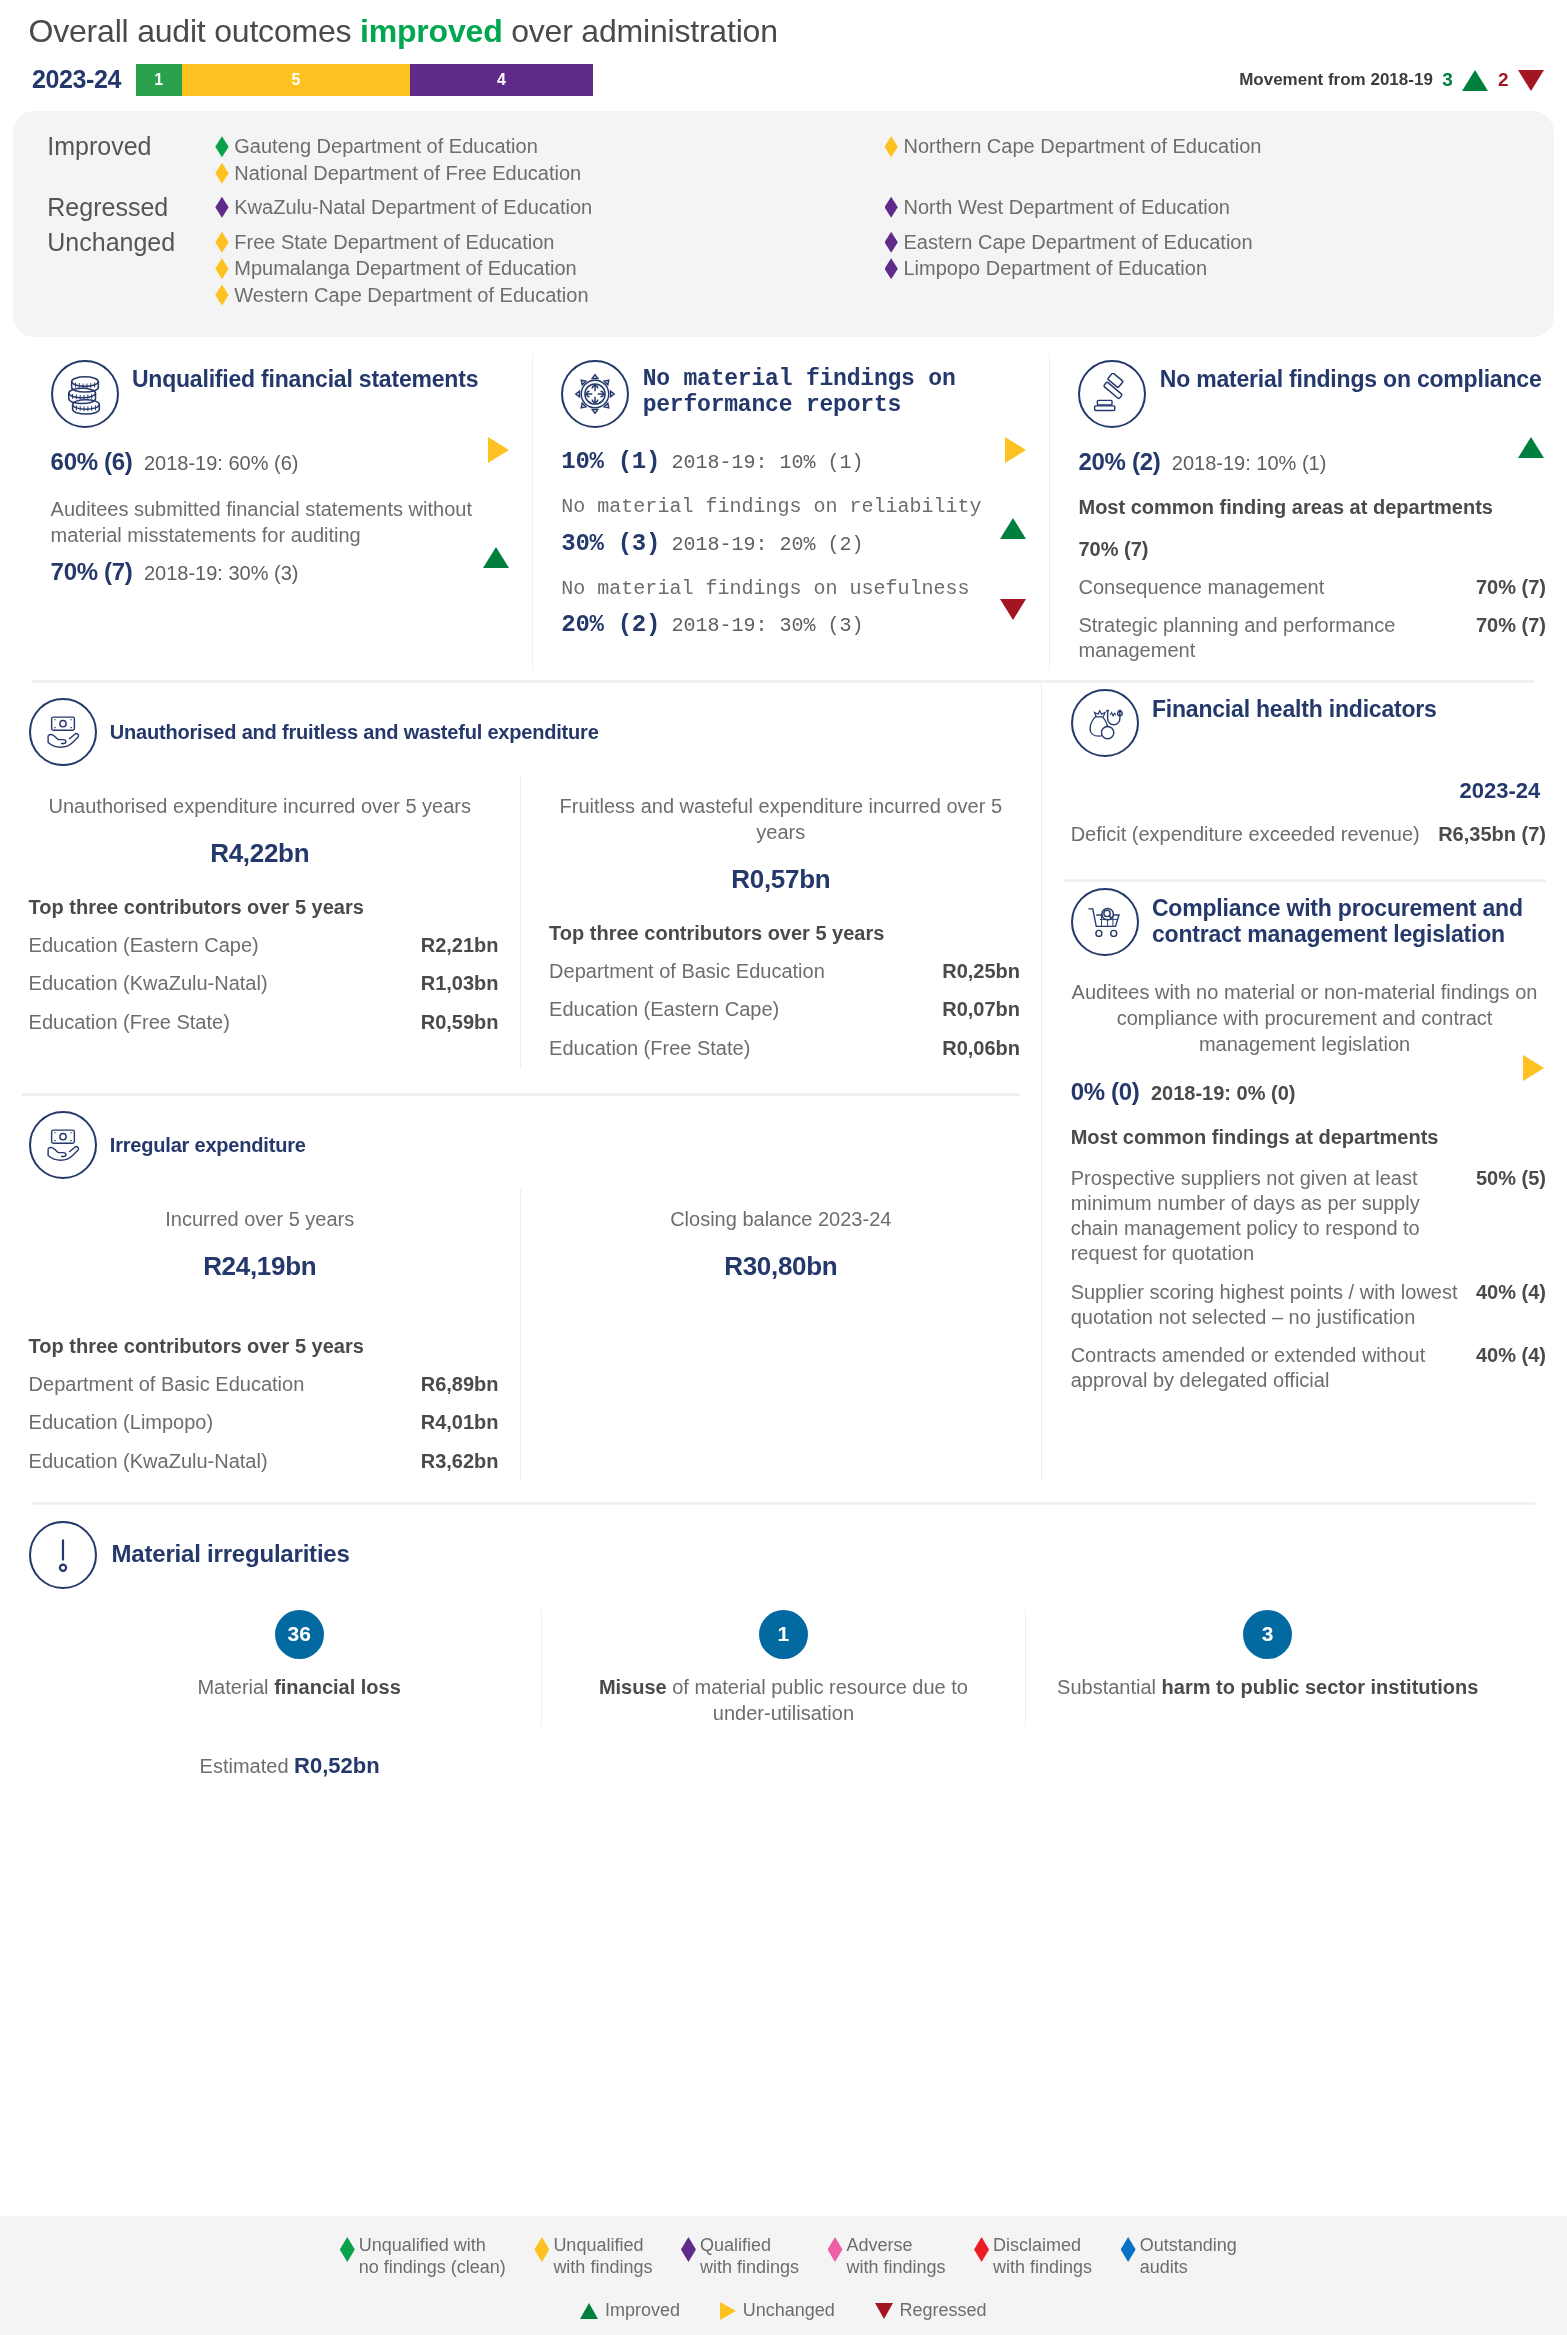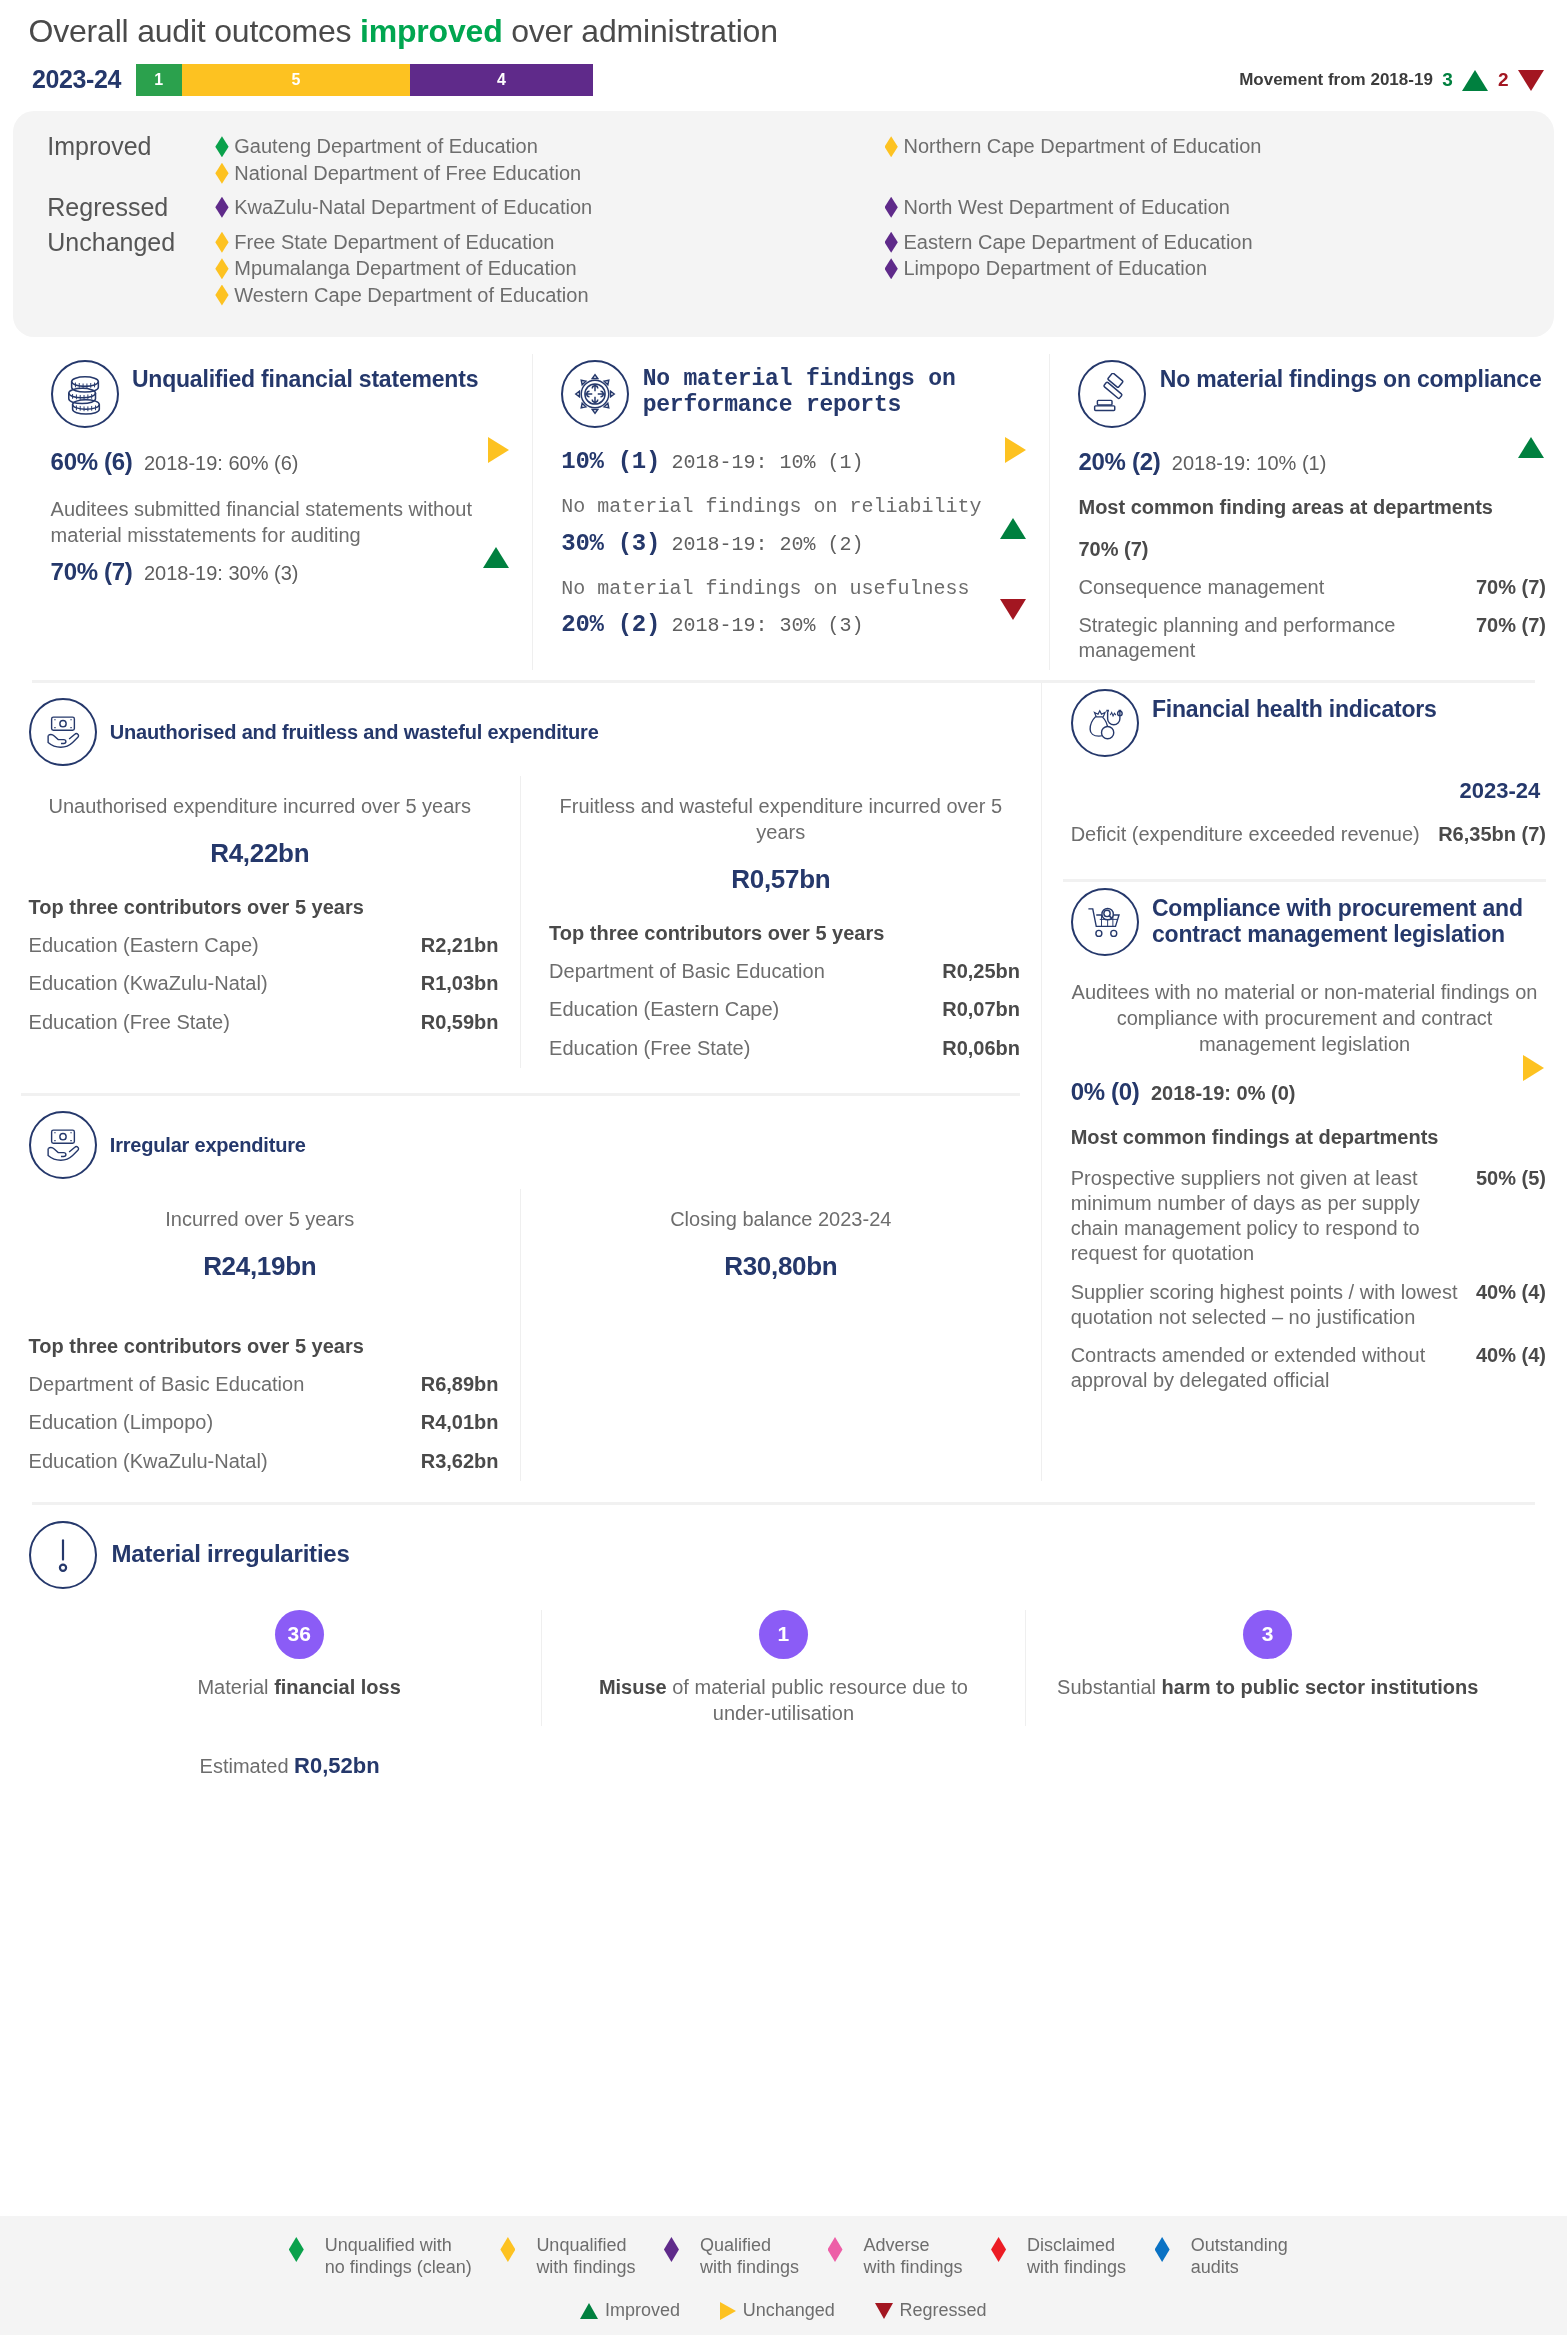--- a/index.html
+++ b/index.html
@@ -158,38 +158,38 @@
 
   
   .mi-wrap { padding-top: 5.7px; }
   .mi-head { display: flex; align-items: center; gap: 15px; padding: 9.5px 0 0 28.5px; }
   .mi-head .card-title { padding-top: 0; font-size: 24px; }
   .mi-row { display: flex; padding: 21px 57px 0 57px; }
   .mi-cell { width: 33.33%; text-align: center; padding: 0 25px; }
   .mi-cell.sep { border-left: 1.9px solid #efefef; border-right: 1.9px solid #efefef; }
   .mi-bubble {
     width: 49px; height: 49px; border-radius: 50%;
-    background: #8b5cf6; color: #fff;
+    background: #0369a1; color: #fff;
     display: flex; align-items: center; justify-content: center;
     font-size: 21px; font-weight: 700;
     margin: 0 auto 15px auto;
   }
   .mi-text { font-size: 20px; color: #6d6d6d; line-height: 1.32; }
   .mi-text b { color: #4a4a4a; }
   .mi-est { font-size: 20px; color: #6d6d6d; padding-top: 27px; }
   .mi-est b { color: #25386b; font-size: 22px; }
 
   
   .footer {
     position: absolute; left: 0; right: 0; bottom: 0;
     background: #f4f4f4;
     padding: 19px 0 15px 0;
   }
   .fl-row1 { display: flex; justify-content: center; gap: 28.5px; padding-left: 9.5px; }
-  .fl-item { display: flex; align-items: flex-start; gap: 21px; }
+  .fl-item { display: flex; align-items: flex-start; gap: 4px; }
   .fl-item .dia { width: 15px; height: 25px; margin-top: 1.9px; }
   .fl-text { font-size: 18px; color: #6d6d6d; line-height: 1.22; white-space: pre-line; }
   .fl-row2 { display: flex; justify-content: center; gap: 40px; padding-top: 21px; }
   .fl-m { display: flex; align-items: center; gap: 6.7px; font-size: 18px; color: #6d6d6d; }
   .fl-m .tri-up { border-left-width: 9.5px; border-right-width: 9.5px; border-bottom-width: 16px; }
   .fl-m .tri-down { border-left-width: 9.5px; border-right-width: 9.5px; border-top-width: 16px; }
   .fl-m .tri-right { border-top-width: 9.5px; border-bottom-width: 9.5px; border-left-width: 16px; }
 </style>
 </head>
 <body>

